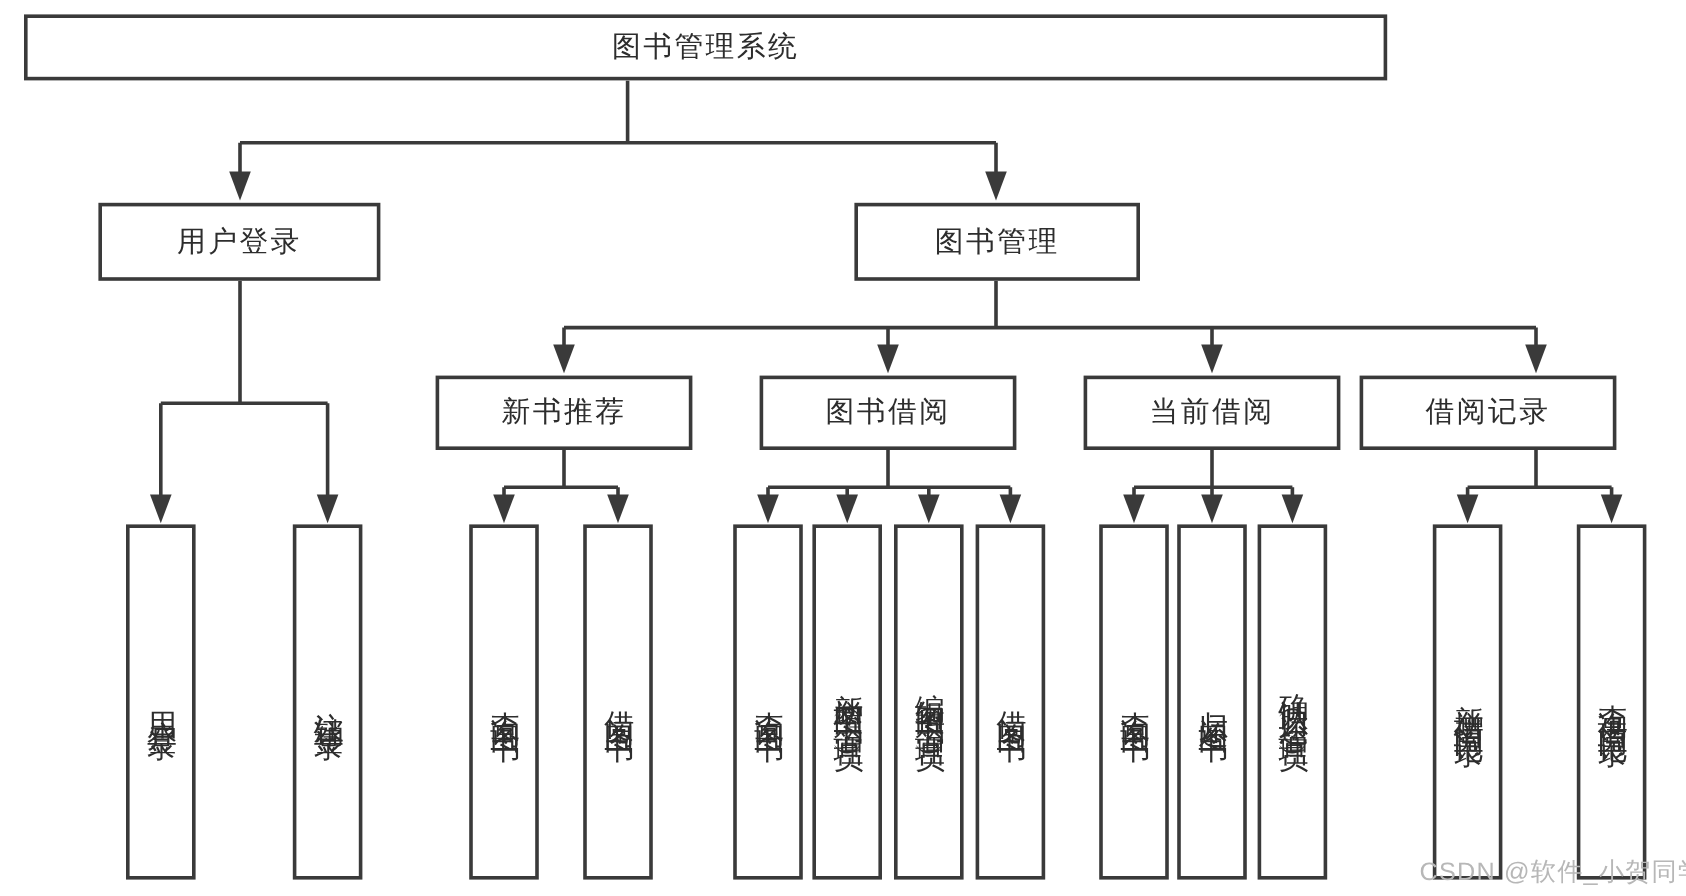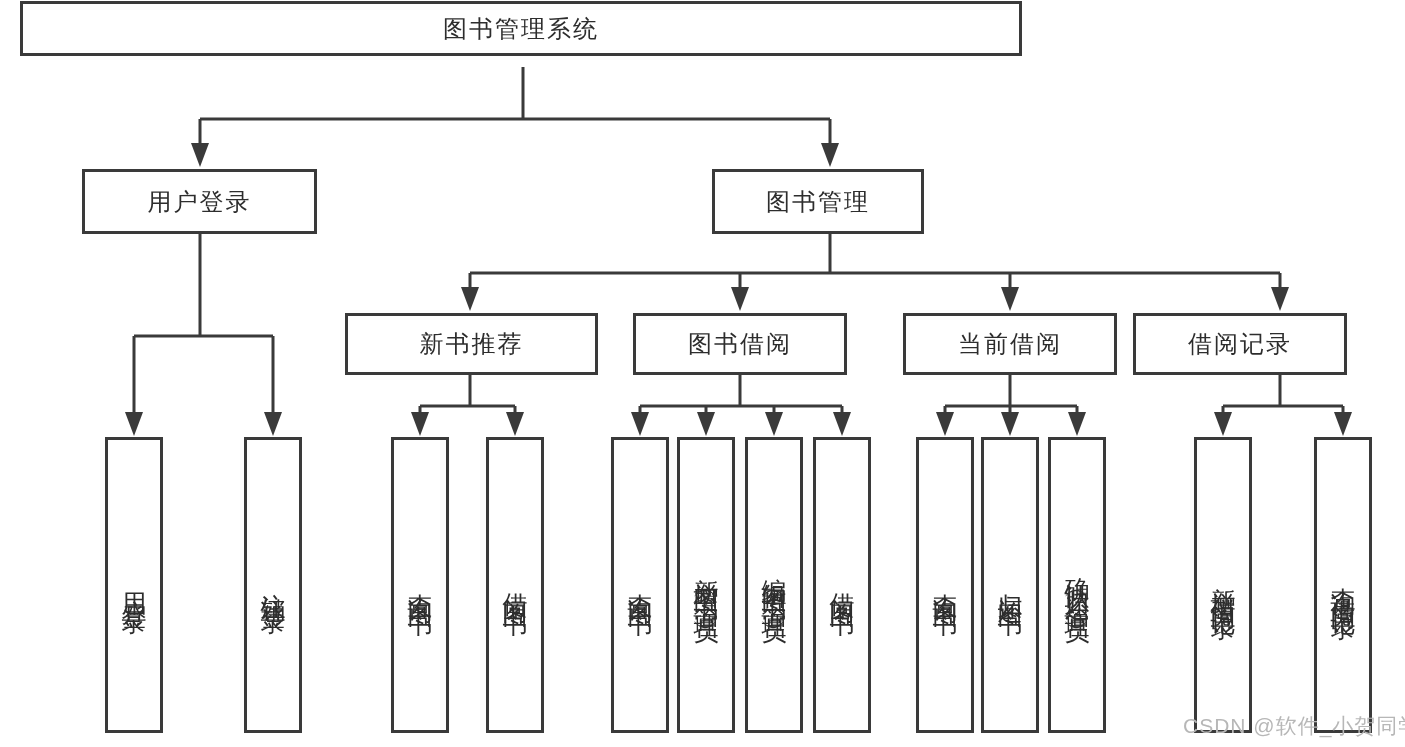--- a/index.html
+++ b/index.html
@@ -70,32 +70,32 @@
     <path d="M1010 375 V406 M945 406 H1077 M945 406 V413 M1010 406 V413 M1077 406 V413"></path>
     <polygon points="936,412 954,412 945,436"></polygon>
     <polygon points="1001,412 1019,412 1010,436"></polygon>
     <polygon points="1068,412 1086,412 1077,436"></polygon>
 
     <path d="M1280 375 V406 M1223 406 H1343 M1223 406 V413 M1343 406 V413"></path>
     <polygon points="1214,412 1232,412 1223,436"></polygon>
     <polygon points="1334,412 1352,412 1343,436"></polygon>
   </svg>
 
-  <div class="node h" style="left:20px;top:1px;width:1002px;height:55px">
+  <div class="node h" style="left:20px;top:12px;width:1136px;height:55px">
     <span class="lbl">图书管理系统</span>
   </div>
 
   <div class="node h" style="left:82px;top:169px;width:235px;height:65px">
     <span class="lbl">用户登录</span>
   </div>
-  <div class="node h" style="left:712px;top:169px;width:212px;height:65px">
+  <div class="node h" style="left:712px;top:169px;width:238px;height:65px">
     <span class="lbl">图书管理</span>
   </div>
 
-  <div class="node h" style="left:345px;top:313px;width:253px;height:62px">
+  <div class="node h" style="left:363px;top:313px;width:214px;height:62px">
     <span class="lbl">新书推荐</span>
   </div>
   <div class="node h" style="left:903px;top:313px;width:214px;height:62px">
     <span class="lbl">当前借阅</span>
   </div>
   <div class="node h" style="left:633px;top:313px;width:214px;height:62px">
     <span class="lbl">图书借阅</span>
   </div>
   <div class="node h" style="left:1133px;top:313px;width:214px;height:62px">
     <span class="lbl">借阅记录</span>

